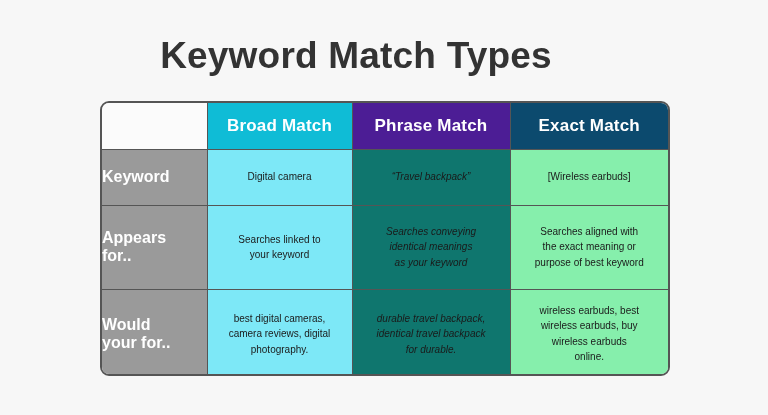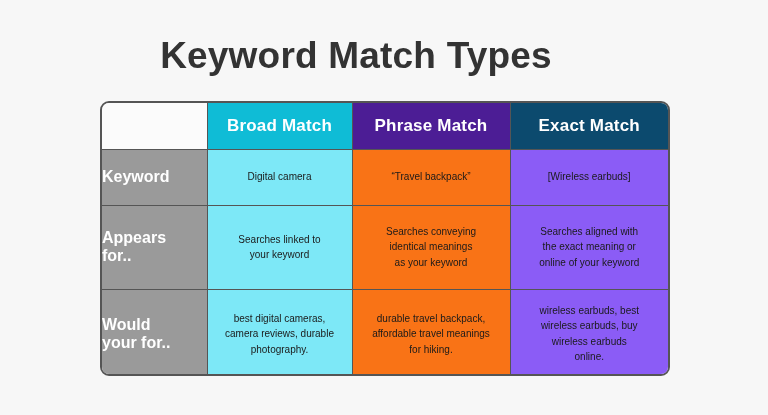--- a/index.html
+++ b/index.html
@@ -93,22 +93,22 @@
     padding: 0 0 0 15px;
   }
   .body-cell {
     text-align: center;
     font-size: 10px;
     color: #1a1a1a;
     line-height: 1.55;
     padding: 6px 10px;
   }
   .cell-broad  { background: #7de8f7; }
-  .cell-phrase { background: #f97316; }
-  .cell-exact  { background: #8b5cf6; }
+  .cell-phrase { background: #0f766e; font-style: italic; }
+  .cell-exact  { background: #86efac; }
 
   .r-keyword td { height: 56px; }
   .r-appears td { height: 84px; }
   .r-show td    { height: 89px; }
 
   .line { display: block; }
 </style>
 </head>
 <body>
 
@@ -157,38 +157,38 @@
             <span class="line">your keyword</span>
           </td>
           <td class="body-cell cell-phrase">
             <span class="line">Searches conveying</span>
             <span class="line">identical meanings</span>
             <span class="line">as your keyword</span>
           </td>
           <td class="body-cell cell-exact">
             <span class="line">Searches aligned with</span>
             <span class="line">the exact meaning or</span>
-            <span class="line">online of your keyword</span>
+            <span class="line">purpose of best keyword</span>
           </td>
         </tr>
 
         <tr class="r-show">
           <td class="label-cell">
             <span class="line">Would</span>
             <span class="line">your for..</span>
           </td>
           <td class="body-cell cell-broad">
             <span class="line">best digital cameras,</span>
-            <span class="line">camera reviews, durable</span>
+            <span class="line">camera reviews, digital</span>
             <span class="line">photography.</span>
           </td>
           <td class="body-cell cell-phrase">
             <span class="line">durable travel backpack,</span>
-            <span class="line">affordable travel meanings</span>
-            <span class="line">for hiking.</span>
+            <span class="line">identical travel backpack</span>
+            <span class="line">for durable.</span>
           </td>
           <td class="body-cell cell-exact">
             <span class="line">wireless earbuds, best</span>
             <span class="line">wireless earbuds, buy</span>
             <span class="line">wireless earbuds</span>
             <span class="line">online.</span>
           </td>
         </tr>
       </tbody>
     </table>

